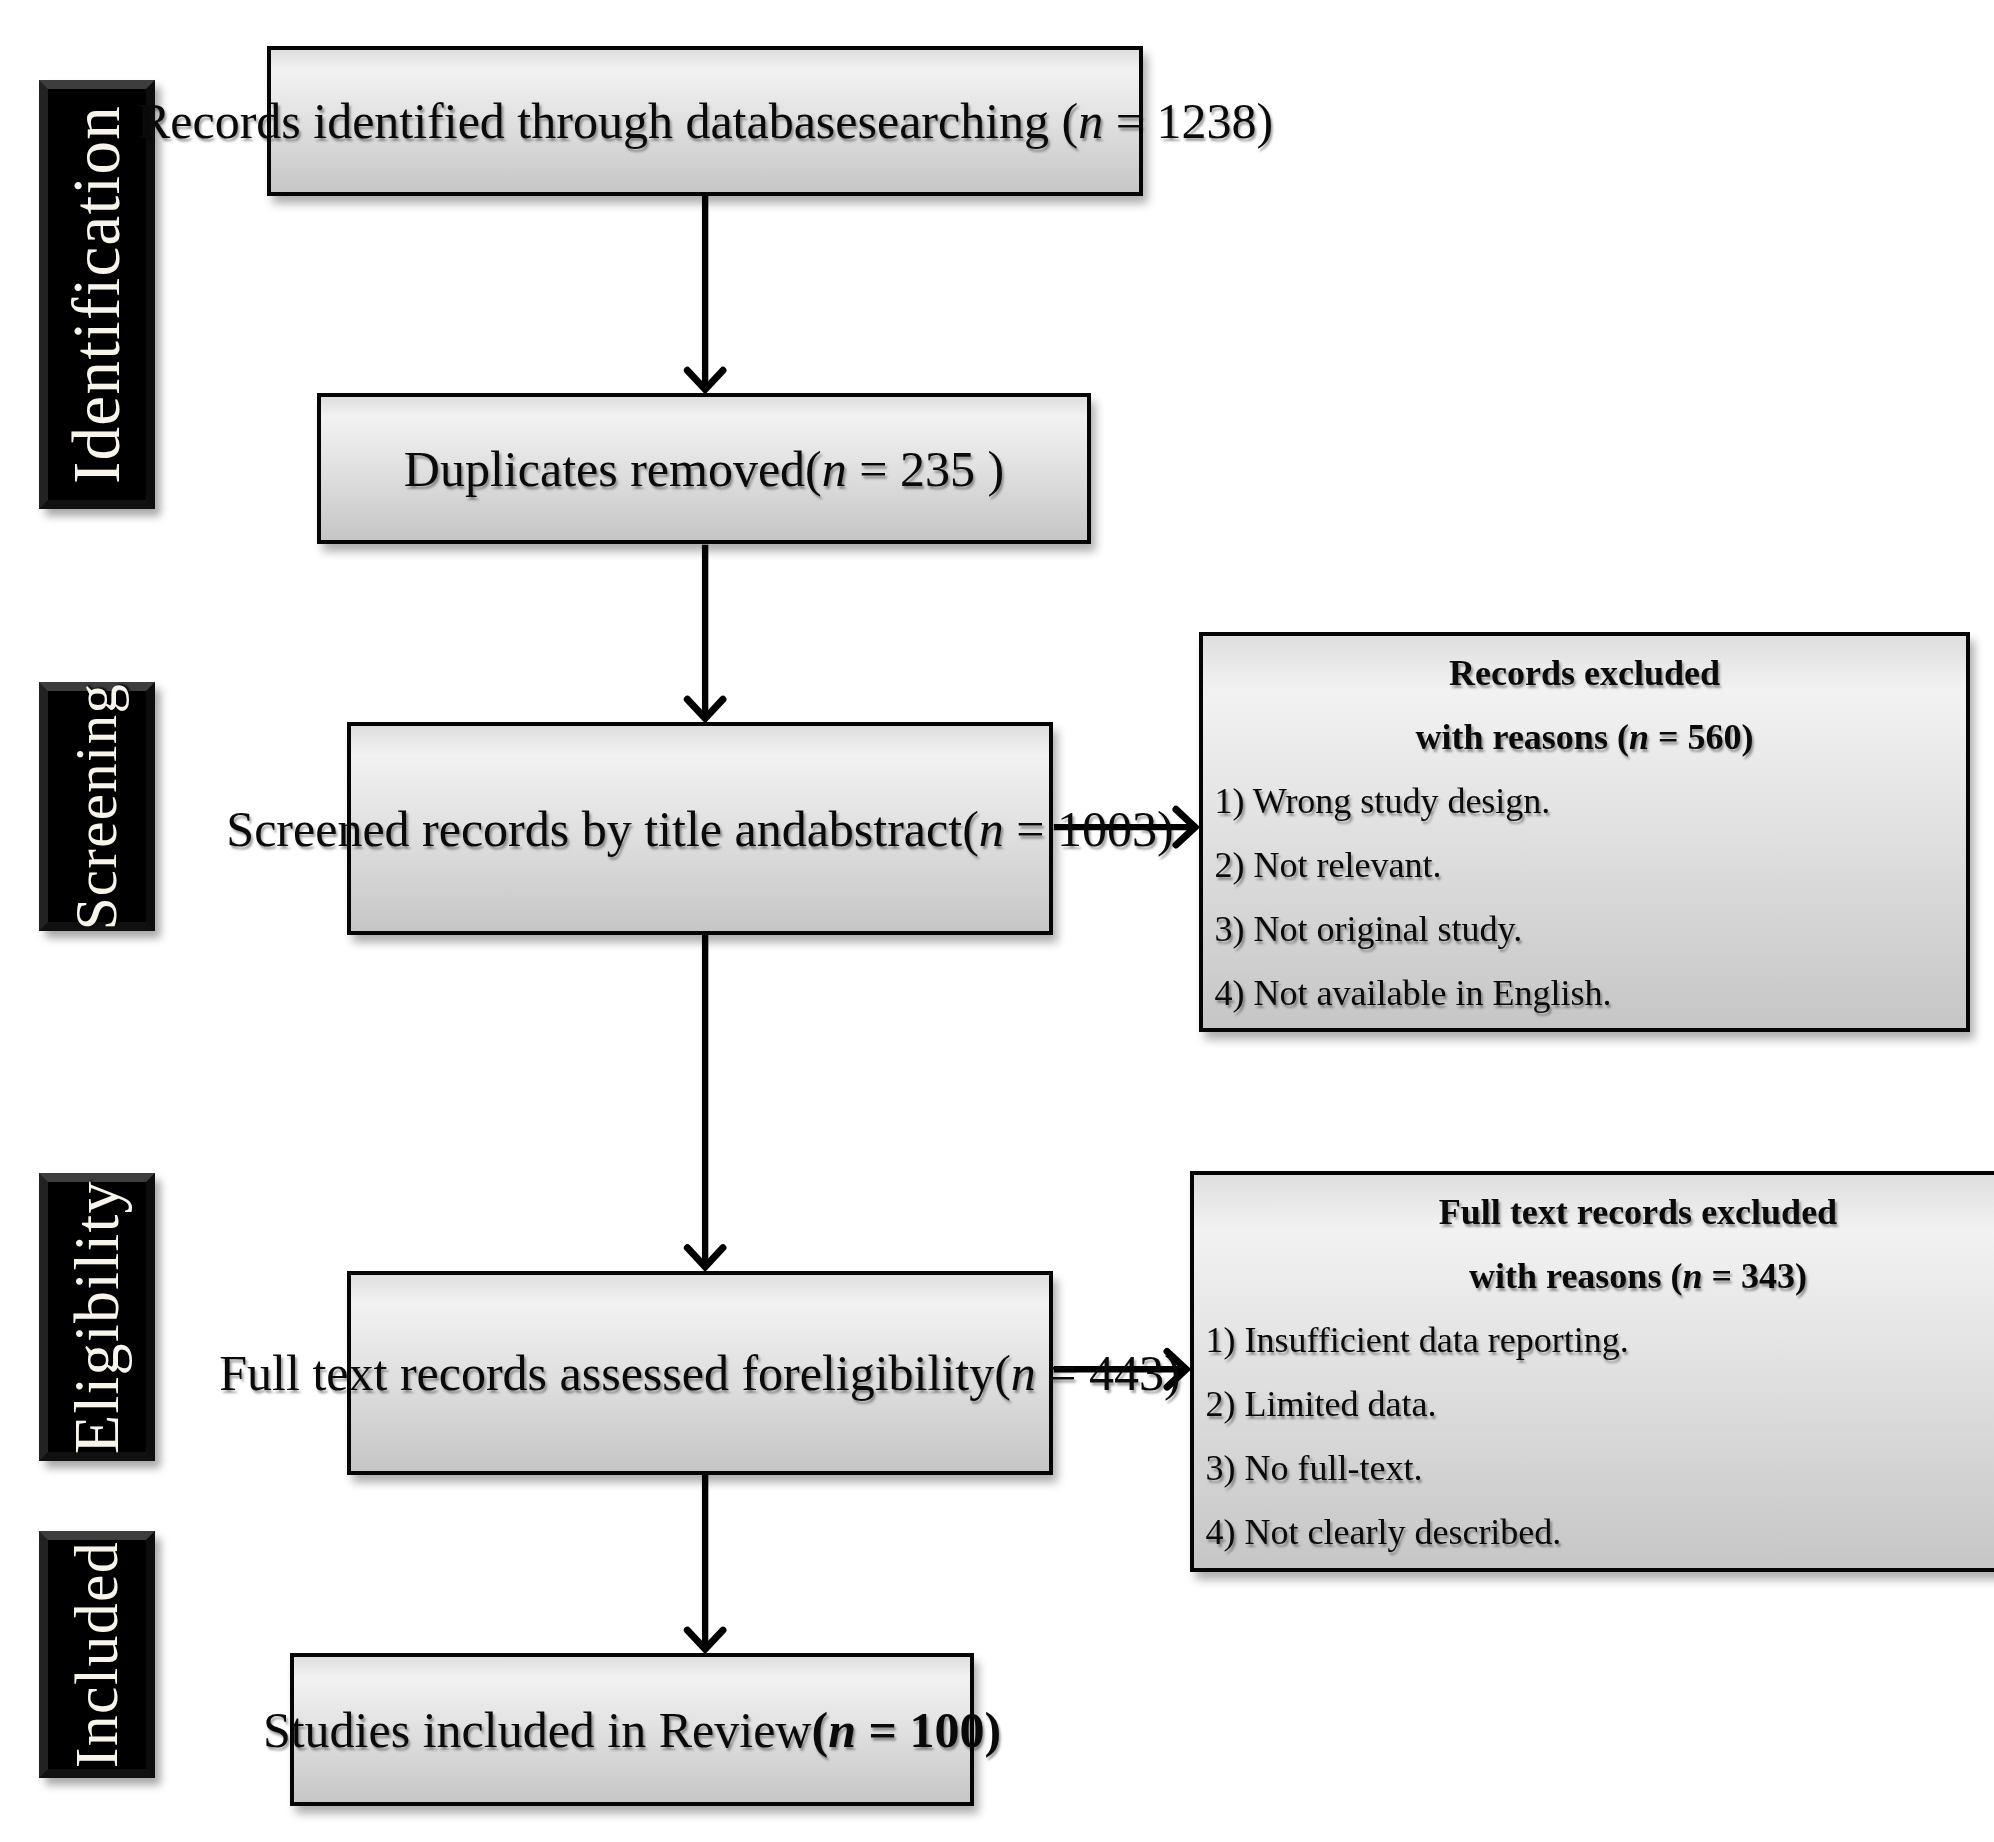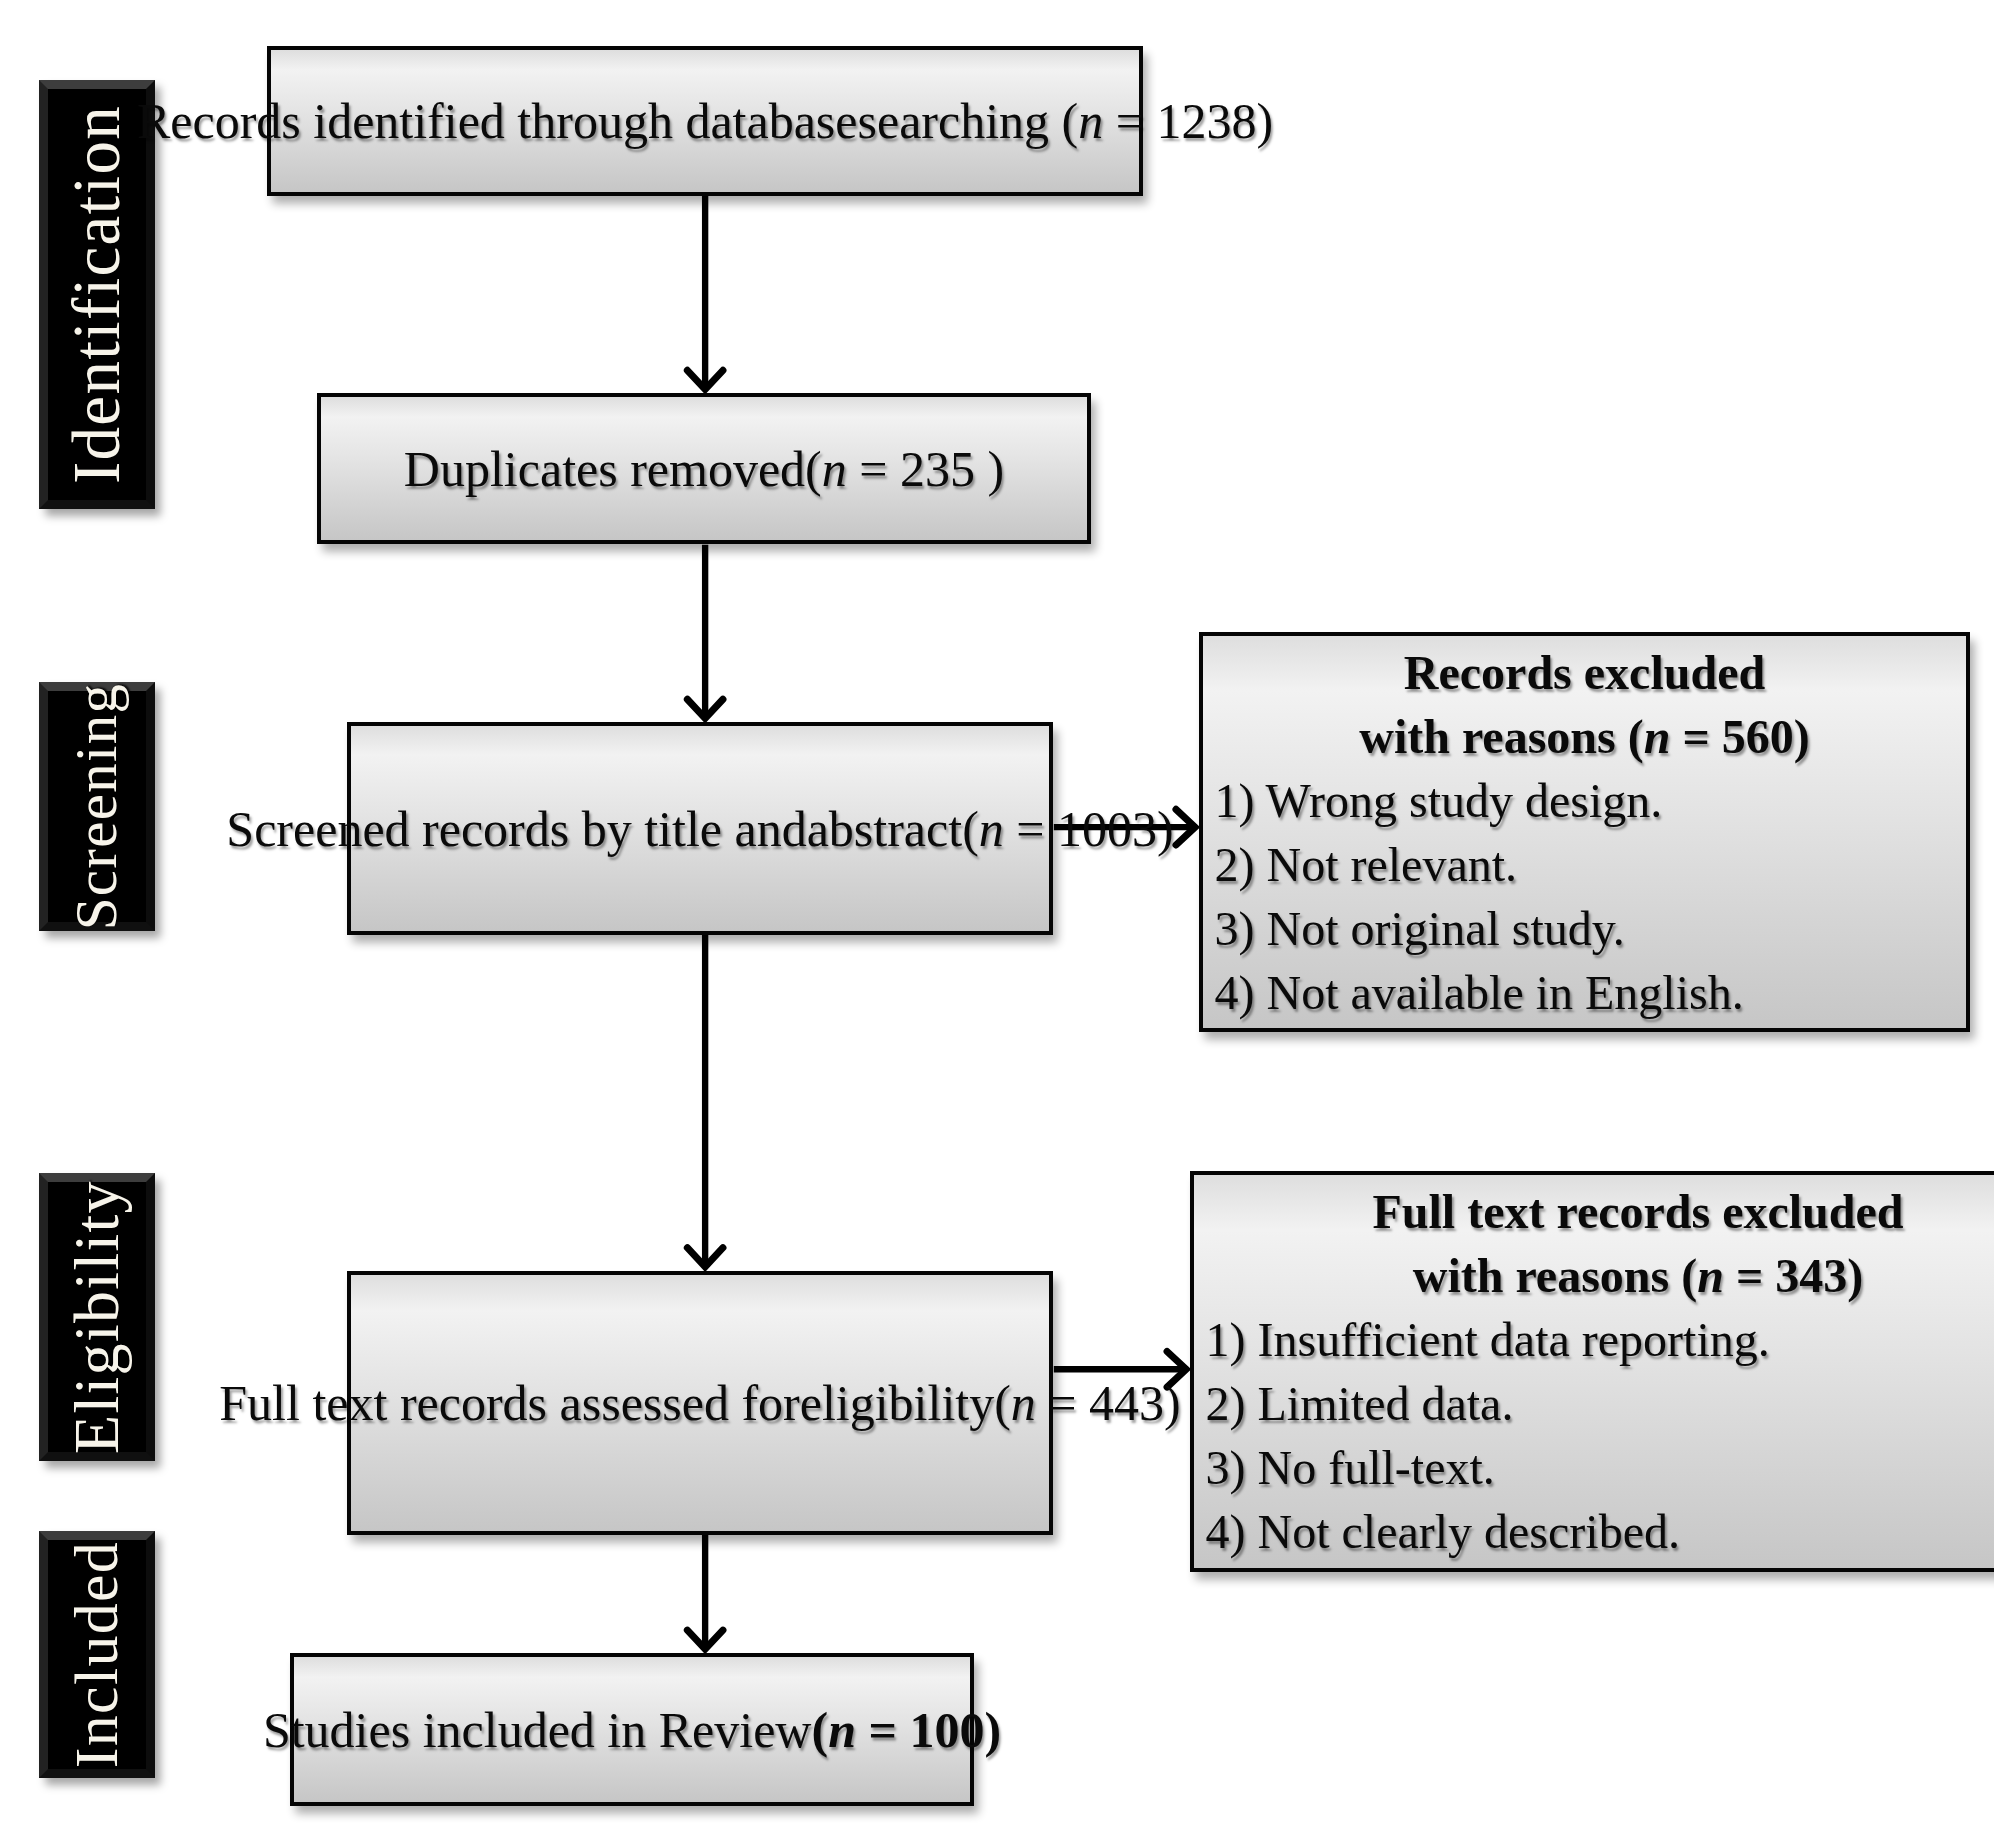--- a/index.html
+++ b/index.html
@@ -40,21 +40,21 @@
   }
   .fbox .line, .ebox .line {
     text-shadow: 1.9px 2.5px 2.5px rgba(0,0,0,0.38);
     white-space: nowrap;
   }
   .nvar { font-style: italic; }
   .bold { font-weight: bold; text-align: center; }
 
   
   .ebox {
-    font-size: 48px;
+    font-size: 36px;
     line-height: 64px;
     padding: 5.1px 11.5px 5.1px 11.5px;
   }
   .ehead {
     text-align: center;
     font-weight: bold;
   }
   .elist { text-align: left; }
   .eitem {
     text-shadow: 1.9px 2.5px 2.5px rgba(0,0,0,0.38);
@@ -124,21 +124,21 @@
     <div class="line"><span>Duplicates removed</span></div>
     <div class="line"><span>(</span><i class="nvar">n</i><span> = 235 )</span></div>
   </div>
 
   <div class="fbox" style="left:347px; top:722px; width:706px; height:213px;">
     <div class="line"><span>Screened records by title and</span></div>
     <div class="line"><span>abstract</span></div>
     <div class="line"><span>(</span><i class="nvar">n</i><span> = 1003)</span></div>
   </div>
 
-  <div class="fbox" style="left:347px; top:1271px; width:706px; height:264px;">
+  <div class="fbox" style="left:347px; top:1271px; width:706px; height:204px;">
     <div class="line"><span>Full text records assessed for</span></div>
     <div class="line"><span>eligibility</span></div>
     <div class="line"><span>(</span><i class="nvar">n</i><span> = 443)</span></div>
   </div>
 
   <div class="fbox" style="left:290px; top:1653px; width:684px; height:153px;">
     <div class="line"><span>Studies included in Review</span></div>
     <div class="line bold"><span>(</span><i class="nvar">n</i><span> = 100)</span></div>
   </div>
 

